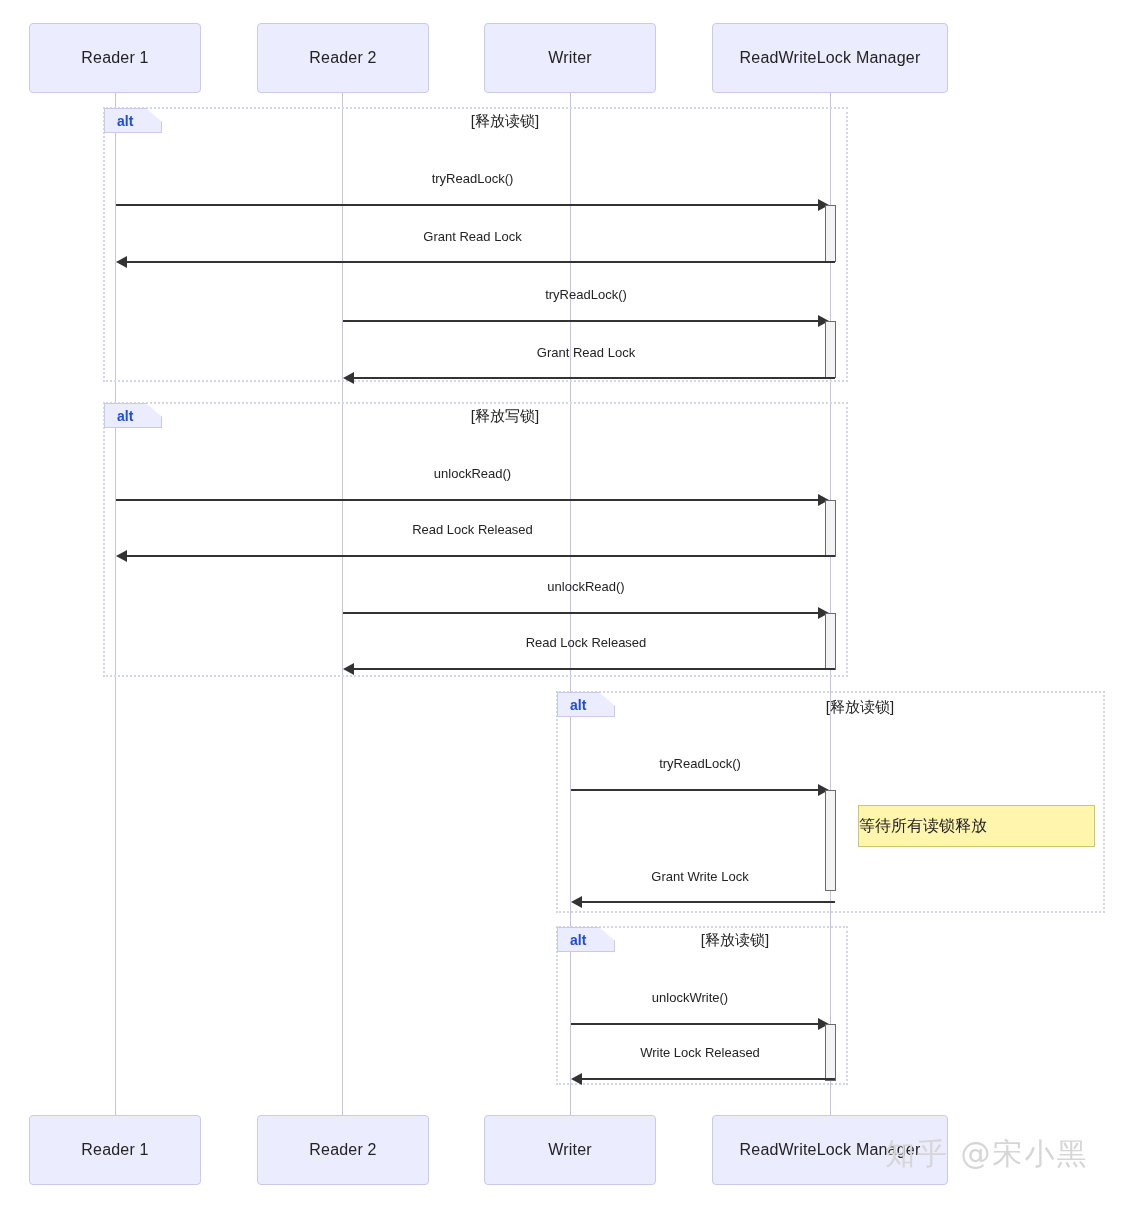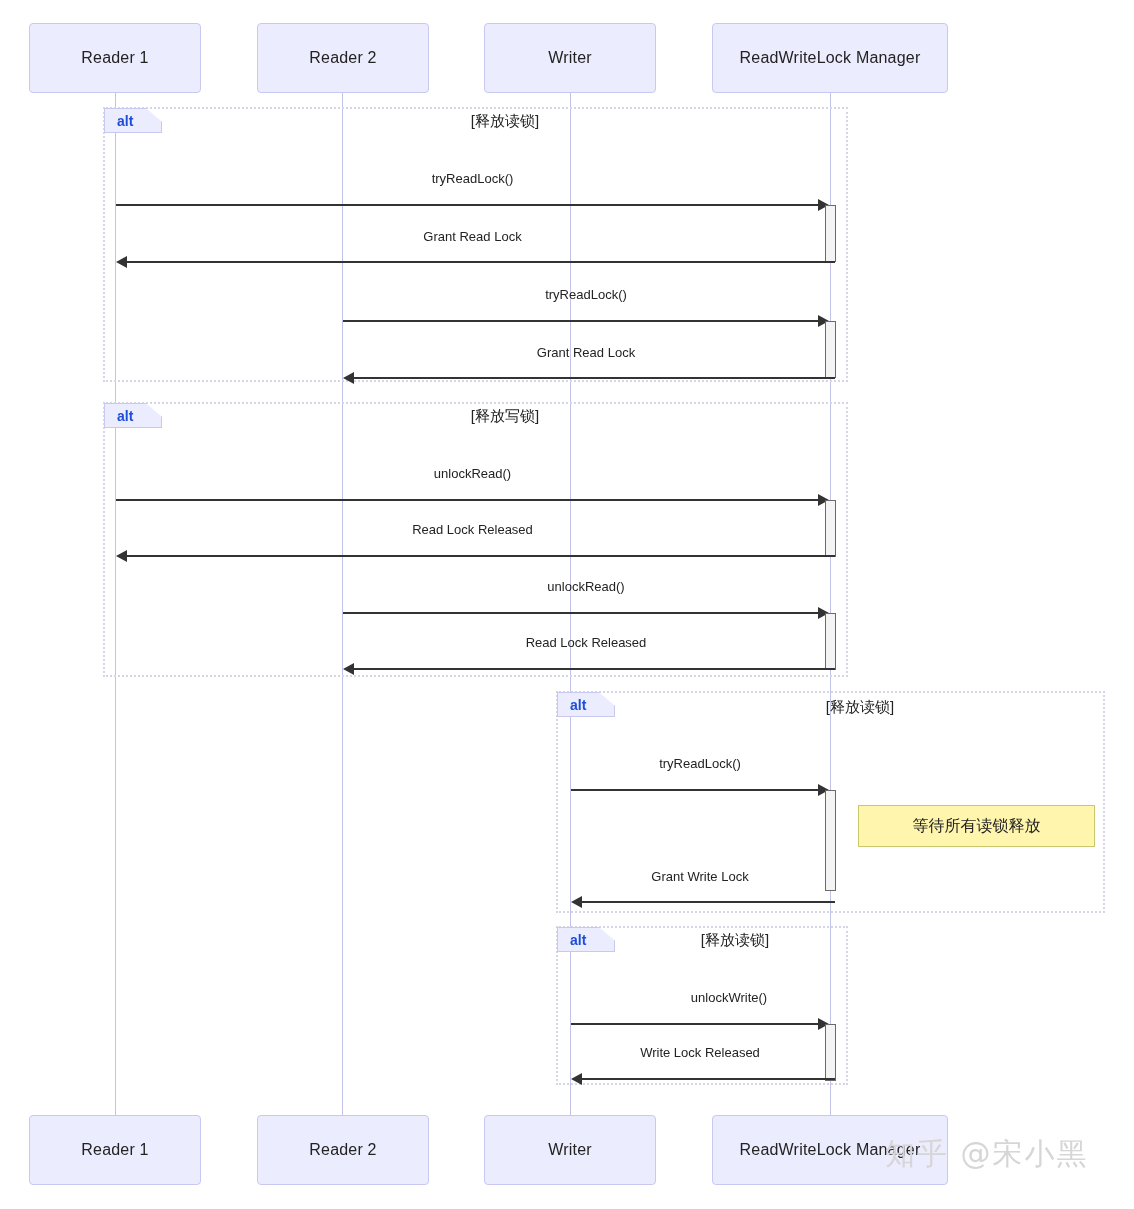--- a/index.html
+++ b/index.html
@@ -109,21 +109,20 @@
   }
 
   
   .note {
     position: absolute;
     box-sizing: border-box;
     background: #fff5ad;
     border: 1px solid #c8c86e;
     display: flex;
     align-items: center;
-    justify-content: center;
     font-size: 16px;
     color: #232323;
     white-space: nowrap;
   }
 
   
   .watermark {
     position: absolute;
     font-size: 30px;
     color: #d6d6d6;
@@ -249,21 +248,21 @@
   <div class="arrowhead left" style="left:571px; top:896px;"></div>
 
   <div class="altframe" style="left:556px; top:926px; width:292px; height:159px;"></div>
   <div class="altlabel" style="left:557px; top:927px;">
     <span>alt</span>
   </div>
   <div class="altcond" style="left:645px; top:931px; width:180px;">
     <span>[释放读锁]</span>
   </div>
 
-  <div class="msglabel" style="left:599px; top:990px; width:260px;">
+  <div class="msglabel" style="left:560px; top:990px; width:260px;">
     <span>unlockWrite()</span>
   </div>
   <div class="msgline" style="left:571px; top:1023px; width:251px;"></div>
   <div class="arrowhead right" style="left:818px; top:1018px;"></div>
   <div class="activation" style="left:825px; top:1024px; height:57px;"></div>
 
   <div class="msglabel" style="left:570px; top:1045px; width:260px;">
     <span>Write Lock Released</span>
   </div>
   <div class="msgline" style="left:582px; top:1078px; width:253px;"></div>

